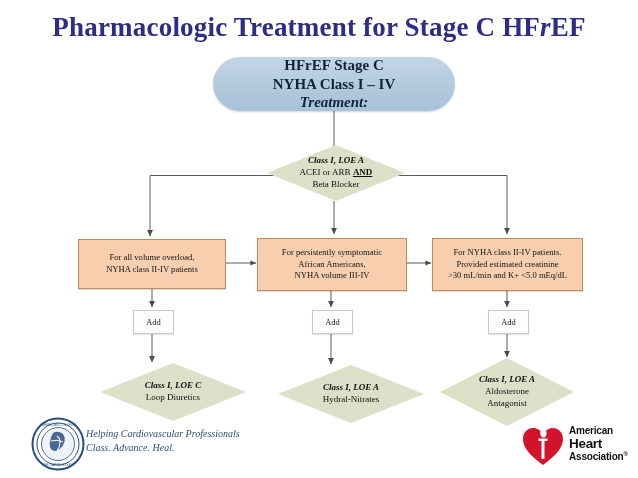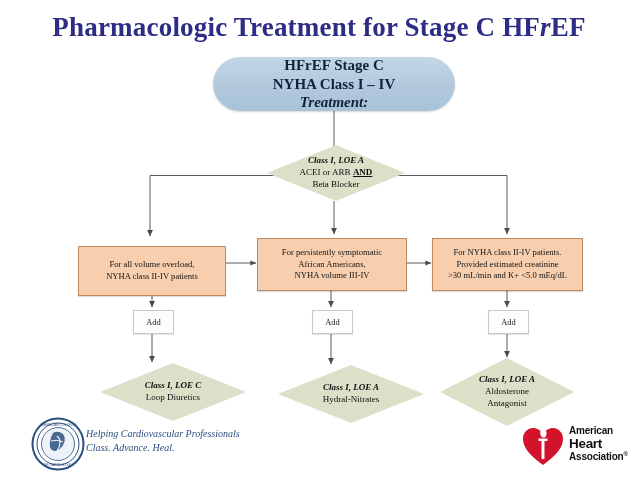--- a/index.html
+++ b/index.html
@@ -236,21 +236,21 @@
 
   <div class="diamond diamond-wide" style="left:267px; top:145px; width:138px; height:56px;">
     <div class="dshape"></div>
     <div class="dtext">
       <div class="cls">Class I, LOE A</div>
       <div><span>ACEI or ARB </span><u>AND</u></div>
       <div>Beta Blocker</div>
     </div>
   </div>
 
-  <div class="pbox" style="left:78px; top:239px; width:146px; height:48px;margin-top:7px;">
+  <div class="pbox" style="left:78px; top:239px; width:146px; height:48px;">
     <div>
       <div>For all volume overload,</div>
       <div>NYHA class II-IV patients</div>
     </div>
   </div>
   <div class="addbox" style="left:133px; top:310px; width:39px; height:22px;">
     <span>Add</span>
   </div>
   <div class="diamond diamond-wide" style="left:100px; top:363px; width:146px; height:58px;">
     <div class="dshape"></div>

